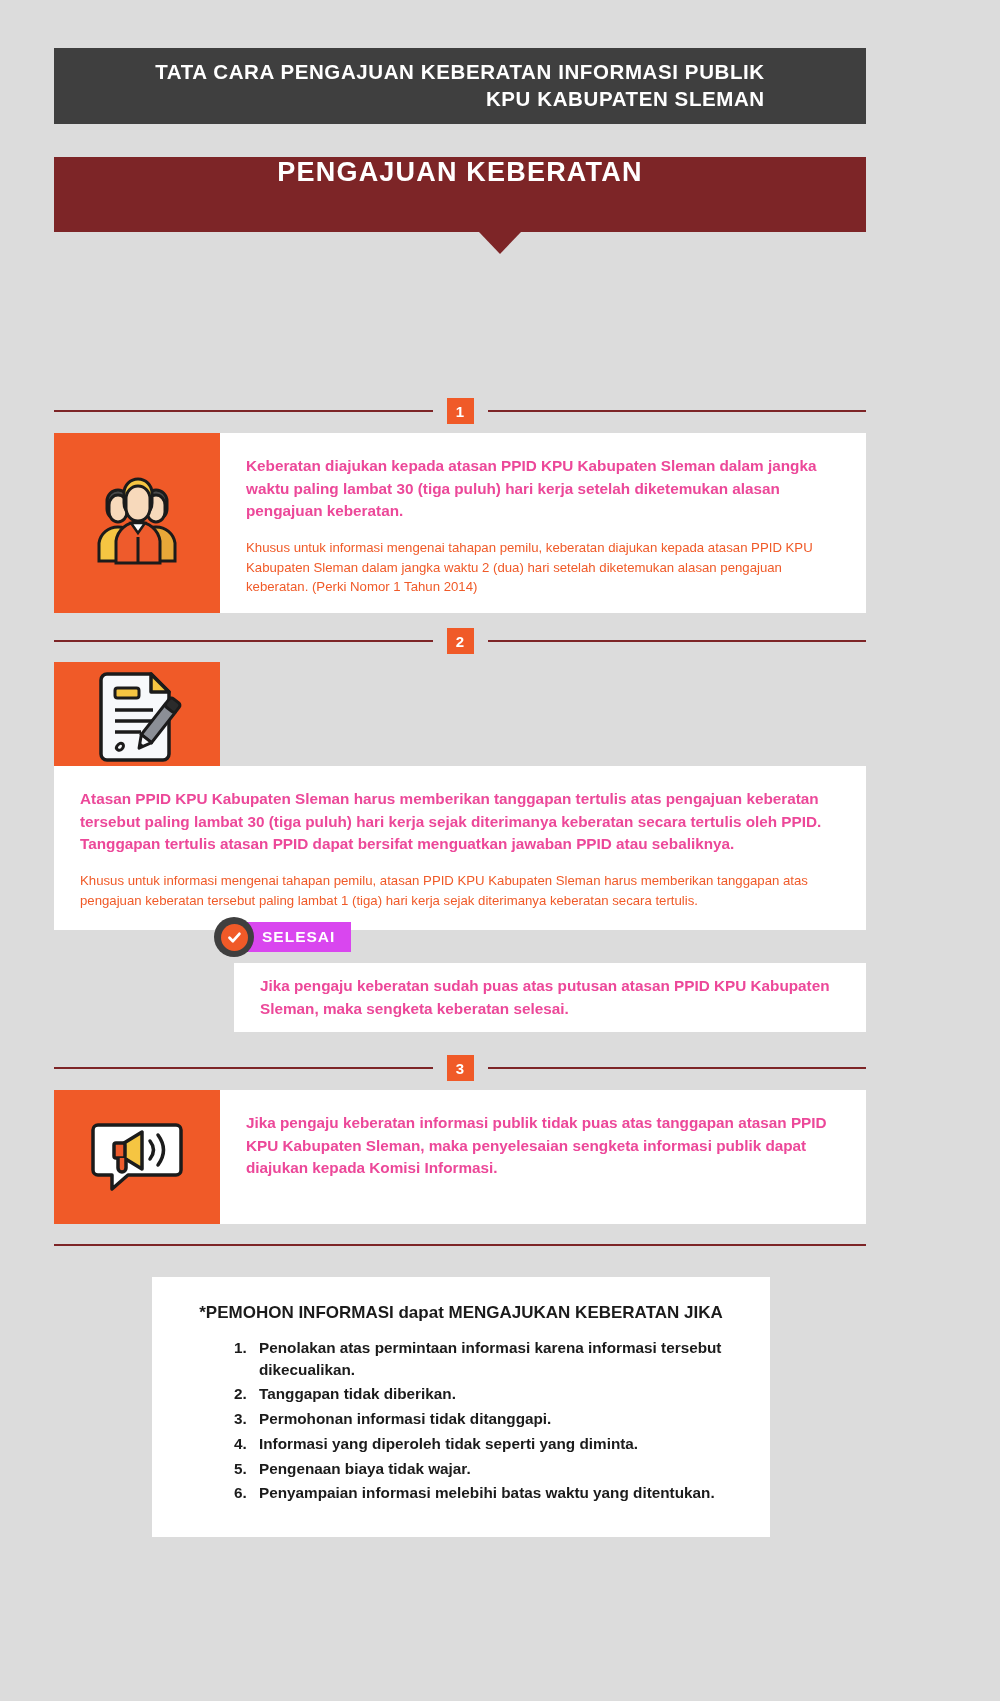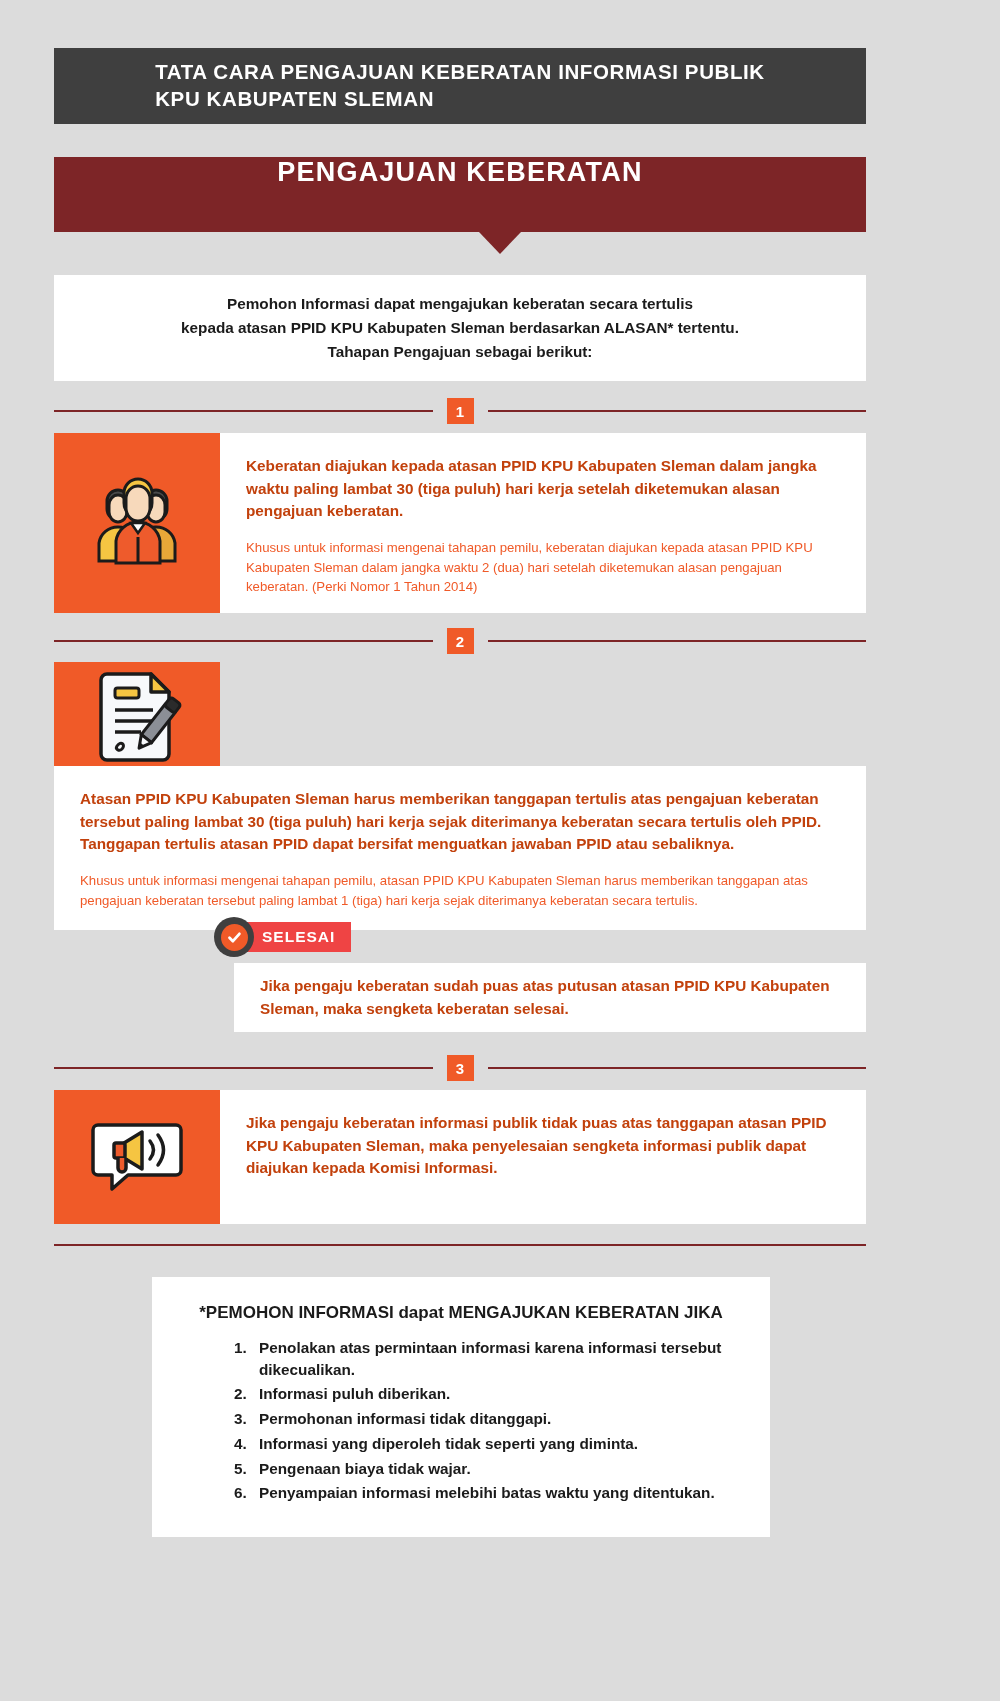--- a/index.html
+++ b/index.html
@@ -21,21 +21,21 @@
     left: 54px; top: 48px;
     width: 812px; height: 76px;
     background: #3f3f3f;
     display: flex; align-items: center; justify-content: center;
   }
   .header-title {
     color: #ffffff;
     font-size: 20.5px;
     font-weight: bold;
     letter-spacing: 0.6px;
-    text-align: left;
+    text-align: right;
     line-height: 1.3;
     text-transform: uppercase;
   }
 
   
   .banner {
     position: absolute;
     left: 54px; top: 157px;
     width: 812px; height: 75px;
     background: #7d2527;
@@ -101,21 +101,21 @@
     flex-shrink: 0;
   }
   .step-body {
     flex: 1;
     background: #ffffff;
     padding: 22px 26px 20px 26px;
   }
   .step-main {
     font-size: 15.3px;
     font-weight: bold;
-    color: #c2410c;
+    color: #ec4899;
     line-height: 1.48;
   }
   .step-note {
     margin-top: 15px;
     font-size: 13.2px;
     font-weight: normal;
     color: #f05a28;
     line-height: 1.5;
   }
 
@@ -131,21 +131,21 @@
     display: flex; align-items: center; justify-content: center;
     position: relative; z-index: 2;
   }
   .selesai-check .inner {
     width: 27px; height: 27px; border-radius: 50%;
     background: #f05a28;
     display: flex; align-items: center; justify-content: center;
   }
   .selesai-check svg { display: block; }
   .selesai-label {
-    background: #ef4444;
+    background: #d946ef;
     color: #ffffff;
     font-size: 15.5px; font-weight: bold;
     letter-spacing: 1px;
     height: 30px;
     display: flex; align-items: center;
     padding: 0 16px 0 24px;
     margin-left: -16px;
   }
   .selesai-box {
     position: absolute;
@@ -191,25 +191,20 @@
       <span>TATA CARA PENGAJUAN KEBERATAN INFORMASI PUBLIK</span><br>
       <span>KPU KABUPATEN SLEMAN</span>
     </div>
   </div>
 
   <div class="banner">
     <div class="banner-title">PENGAJUAN KEBERATAN</div>
   </div>
   <div class="banner-arrow"></div>
 
-  <div class="intro">
-    <p>Pemohon Informasi dapat mengajukan keberatan secara tertulis</p>
-    <p>kepada atasan PPID KPU Kabupaten Sleman berdasarkan ALASAN* tertentu.</p>
-    <p>Tahapan Pengajuan sebagai berikut:</p>
-  </div>
 
   <div class="divider" style="top:398px;">
     <div class="line"></div>
     <div class="num">1</div>
     <div class="line"></div>
   </div>
 
   <div class="step" style="top:433px; height:180px;">
     <div class="step-icon">
       <svg width="104" height="96" viewBox="0 0 104 96">
@@ -302,21 +297,21 @@
   </div>
 
   <div class="divider plain" style="top:1244px;">
     <div class="line"></div>
   </div>
 
   <div class="footer">
     <div class="footer-title">*PEMOHON INFORMASI dapat MENGAJUKAN KEBERATAN JIKA</div>
     <ol class="footer-list">
       <li>Penolakan atas permintaan informasi karena informasi tersebut dikecualikan.</li>
-      <li>Informasi puluh diberikan.</li>
+      <li>Tanggapan tidak diberikan.</li>
       <li>Permohonan informasi tidak ditanggapi.</li>
       <li>Informasi yang diperoleh tidak seperti yang diminta.</li>
       <li>Pengenaan biaya tidak wajar.</li>
       <li>Penyampaian informasi melebihi batas waktu yang ditentukan.</li>
     </ol>
   </div>
 
 </div>
 
 </body></html>

